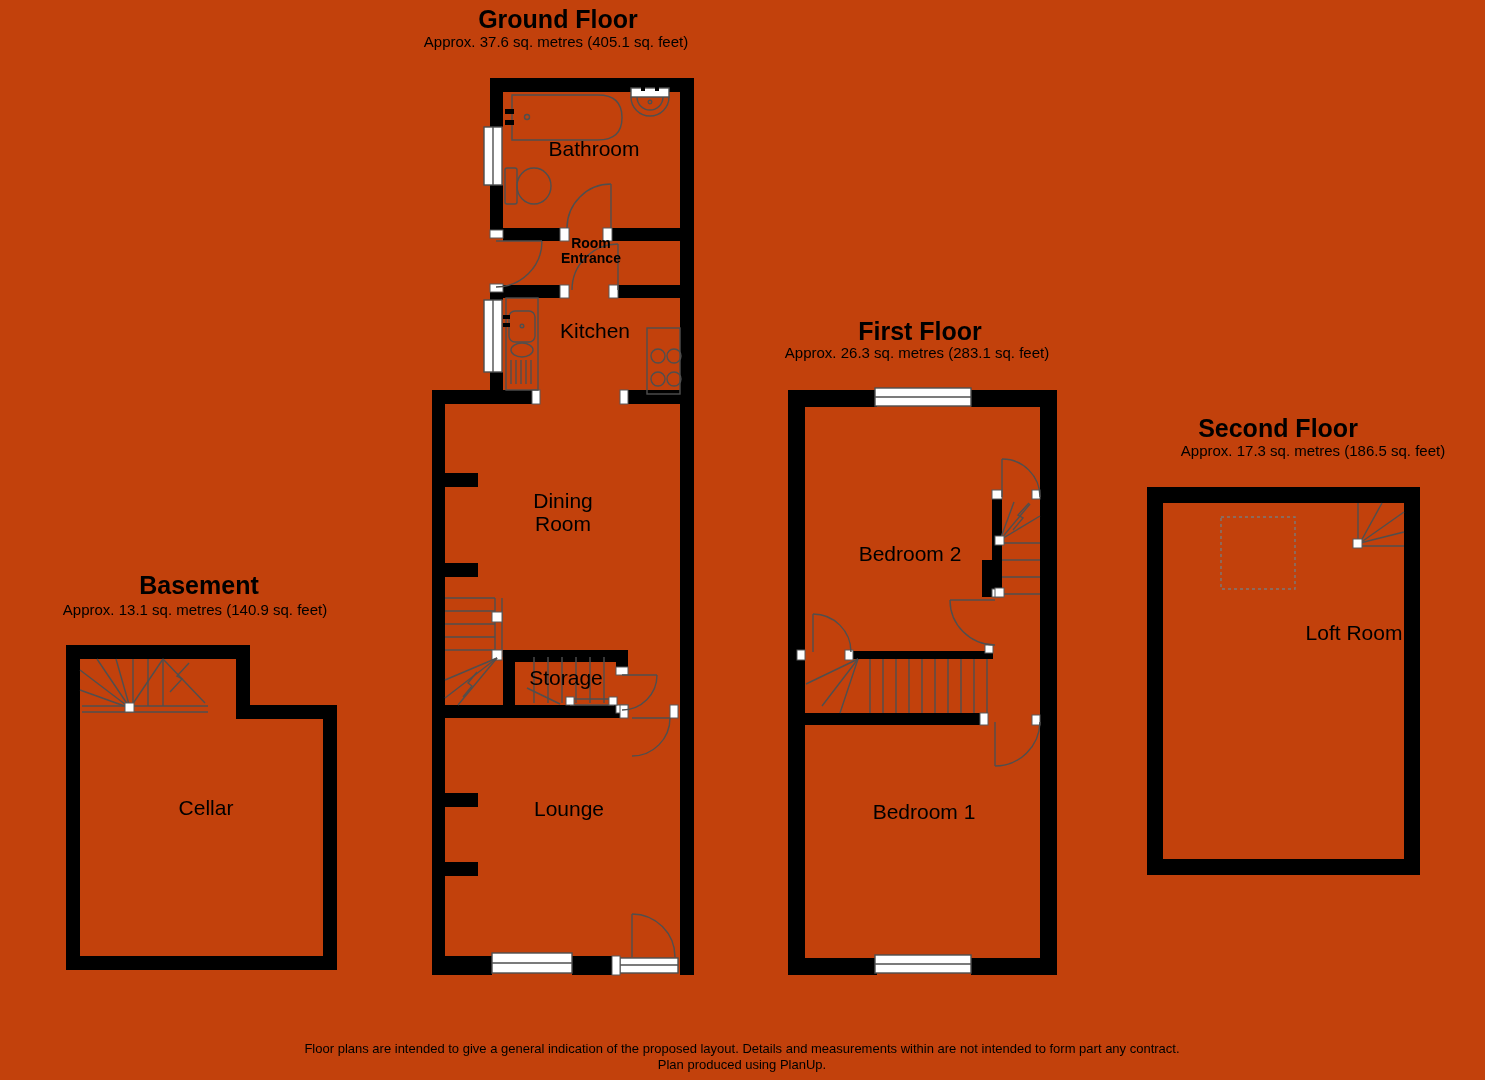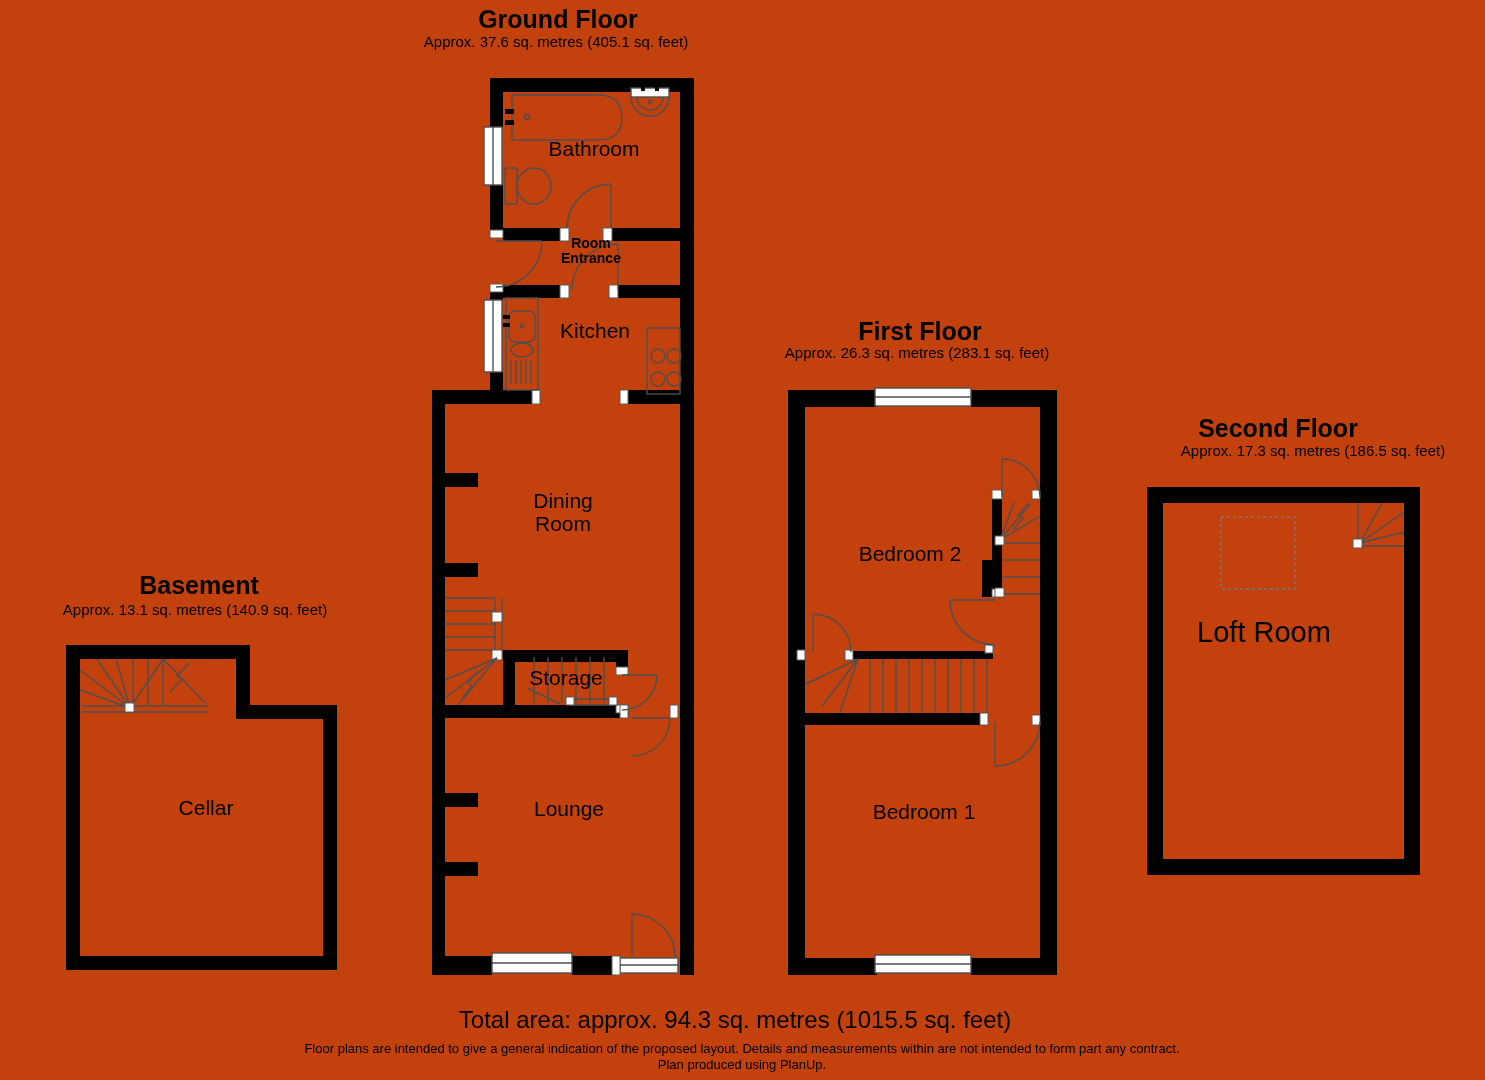--- a/index.html
+++ b/index.html
@@ -316,22 +316,21 @@
   <div class="lbl room" style="left:566px;top:678px;">Storage</div>
   <div class="lbl room" style="left:569px;top:809px;">Lounge</div>
 
   <div class="lbl title" style="left:920px;top:331px;">First Floor</div>
   <div class="lbl sub" style="left:917px;top:353px;">Approx. 26.3 sq. metres (283.1 sq. feet)</div>
   <div class="lbl room" style="left:910px;top:515px;margin-top:39px;">Bedroom 2</div>
   <div class="lbl room" style="left:924px;top:812px;">Bedroom 1</div>
 
   <div class="lbl title" style="left:1278px;top:428px;">Second Floor</div>
   <div class="lbl sub" style="left:1277px;top:451px;margin-left:36px;">Approx. 17.3 sq. metres (186.5 sq. feet)</div>
-  <div class="lbl room" style="left:1264px;top:633px;font-size:29px;">Loft Room</div>
+  <div class="lbl room" style="left:1354px;top:633px;font-size:21px;">Loft Room</div>
 
   <div class="lbl title" style="left:199px;top:585px;text-align:center;">Basement</div>
   <div class="lbl sub" style="left:195px;top:610px;">Approx. 13.1 sq. metres (140.9 sq. feet)</div>
   <div class="lbl room" style="left:206px;top:808px;">Cellar</div>
 
-  <div class="lbl total" style="left:735px;top:1020px;">Total area: approx. 94.3 sq. metres (1015.5 sq. feet)</div>
   <div class="lbl disc" style="left:742px;top:1049px;">Floor plans are intended to give a general indication of the proposed layout. Details and measurements within are not intended to form part any contract.</div>
   <div class="lbl disc" style="left:742px;top:1065px;">Plan produced using PlanUp.</div>
 </div>
 
 </body></html>

